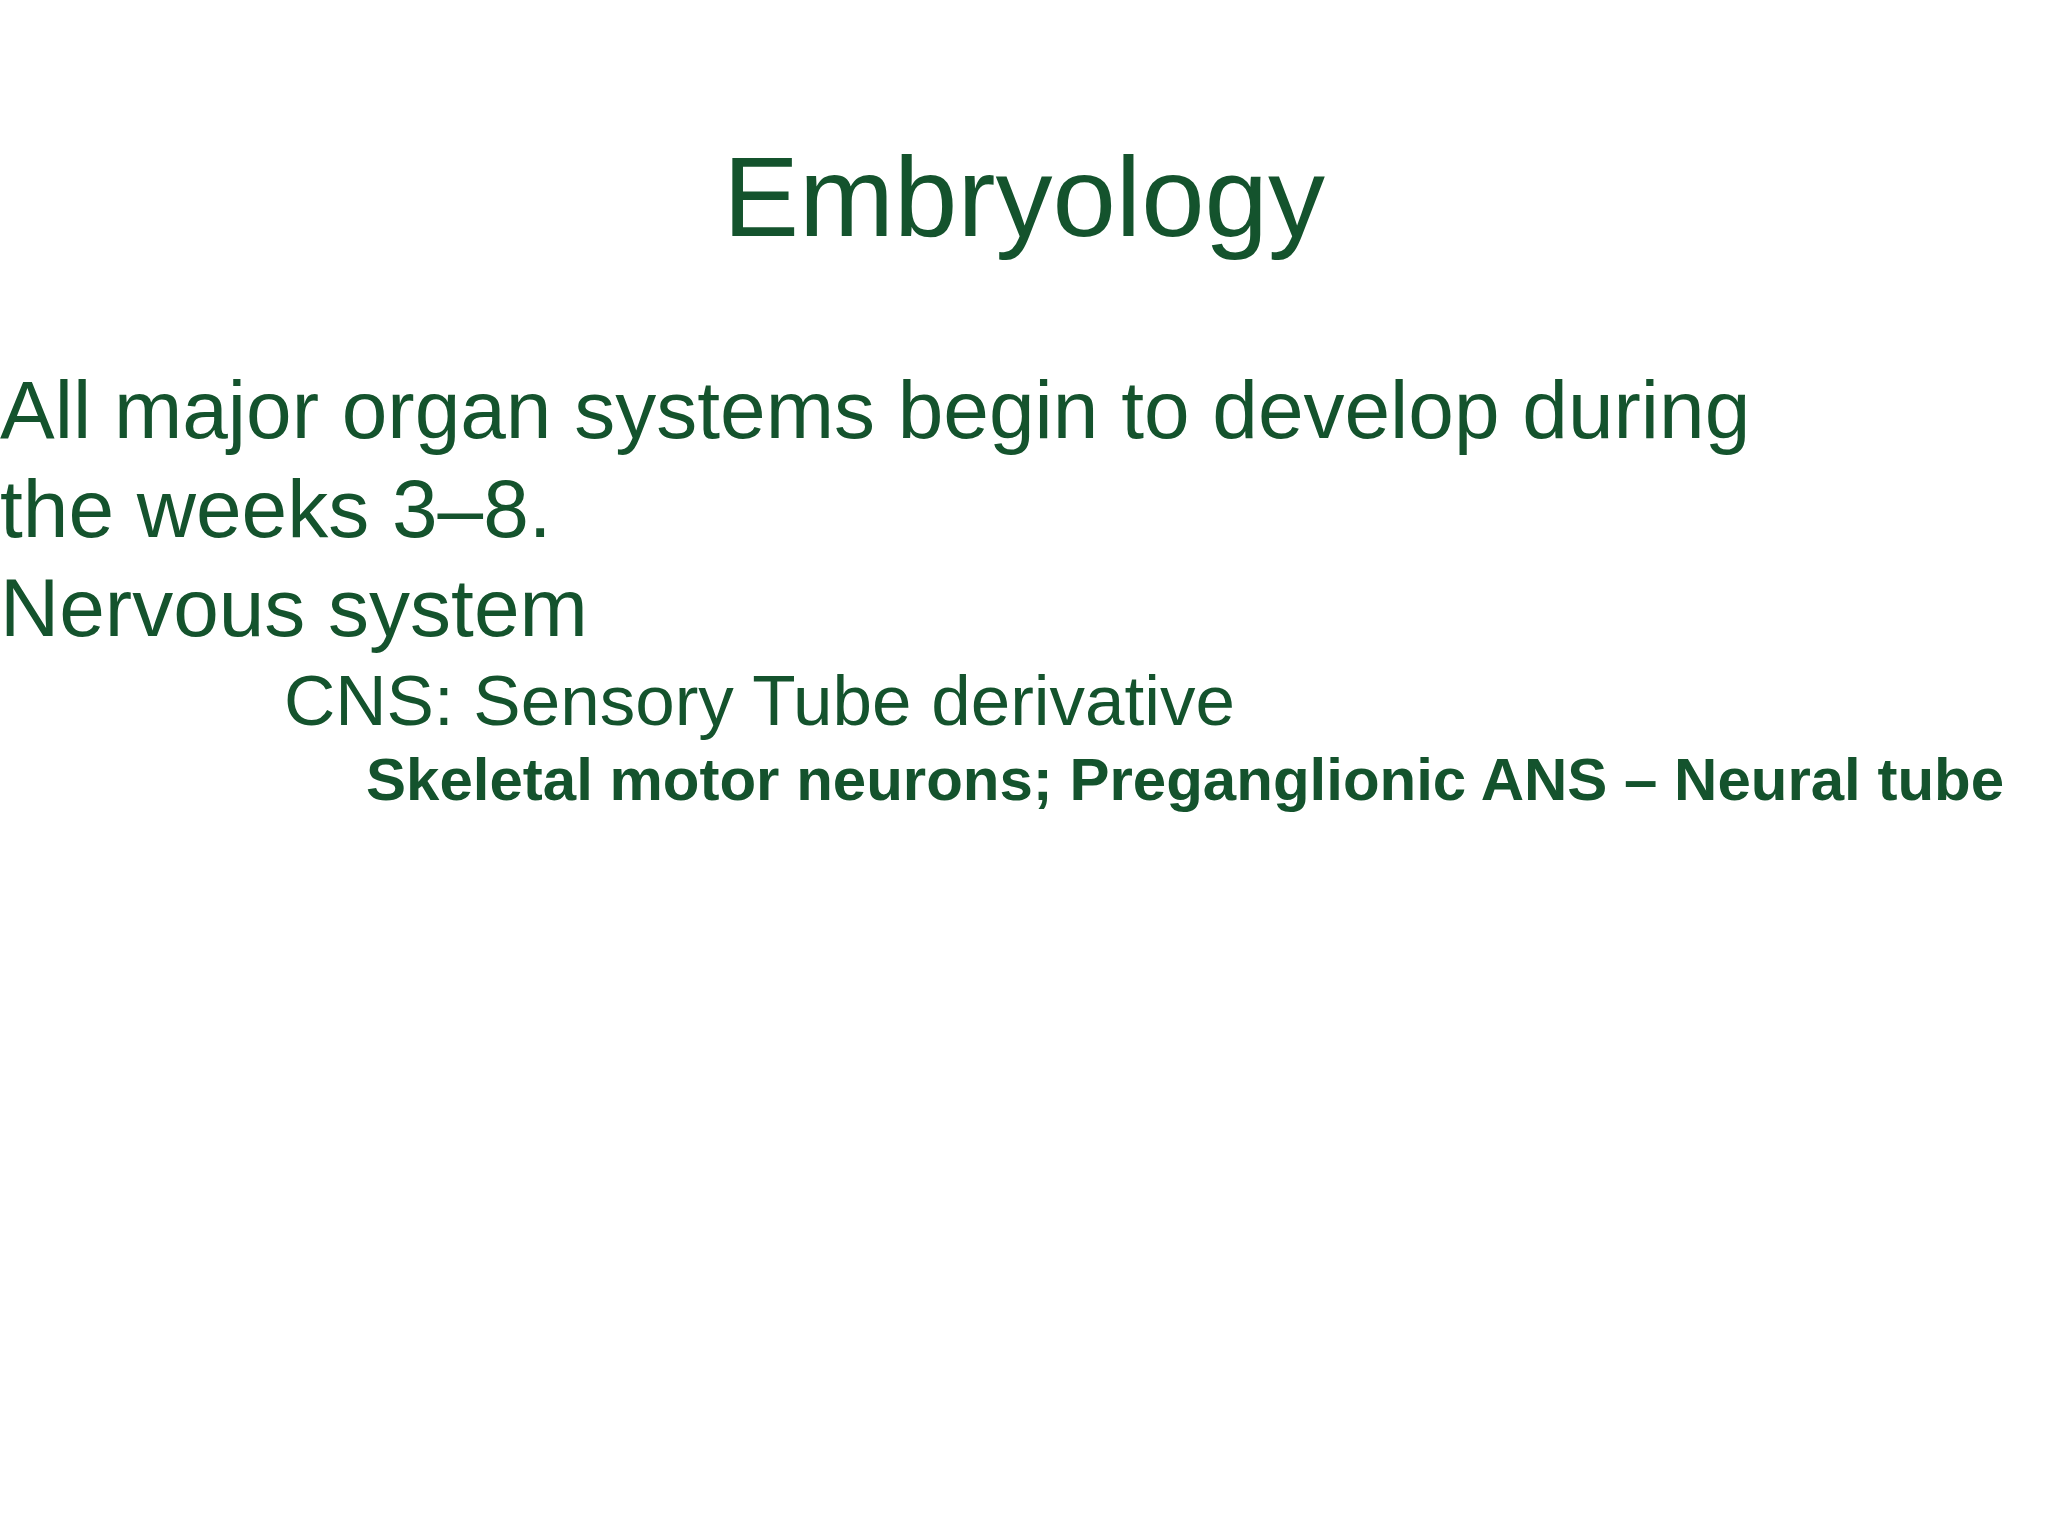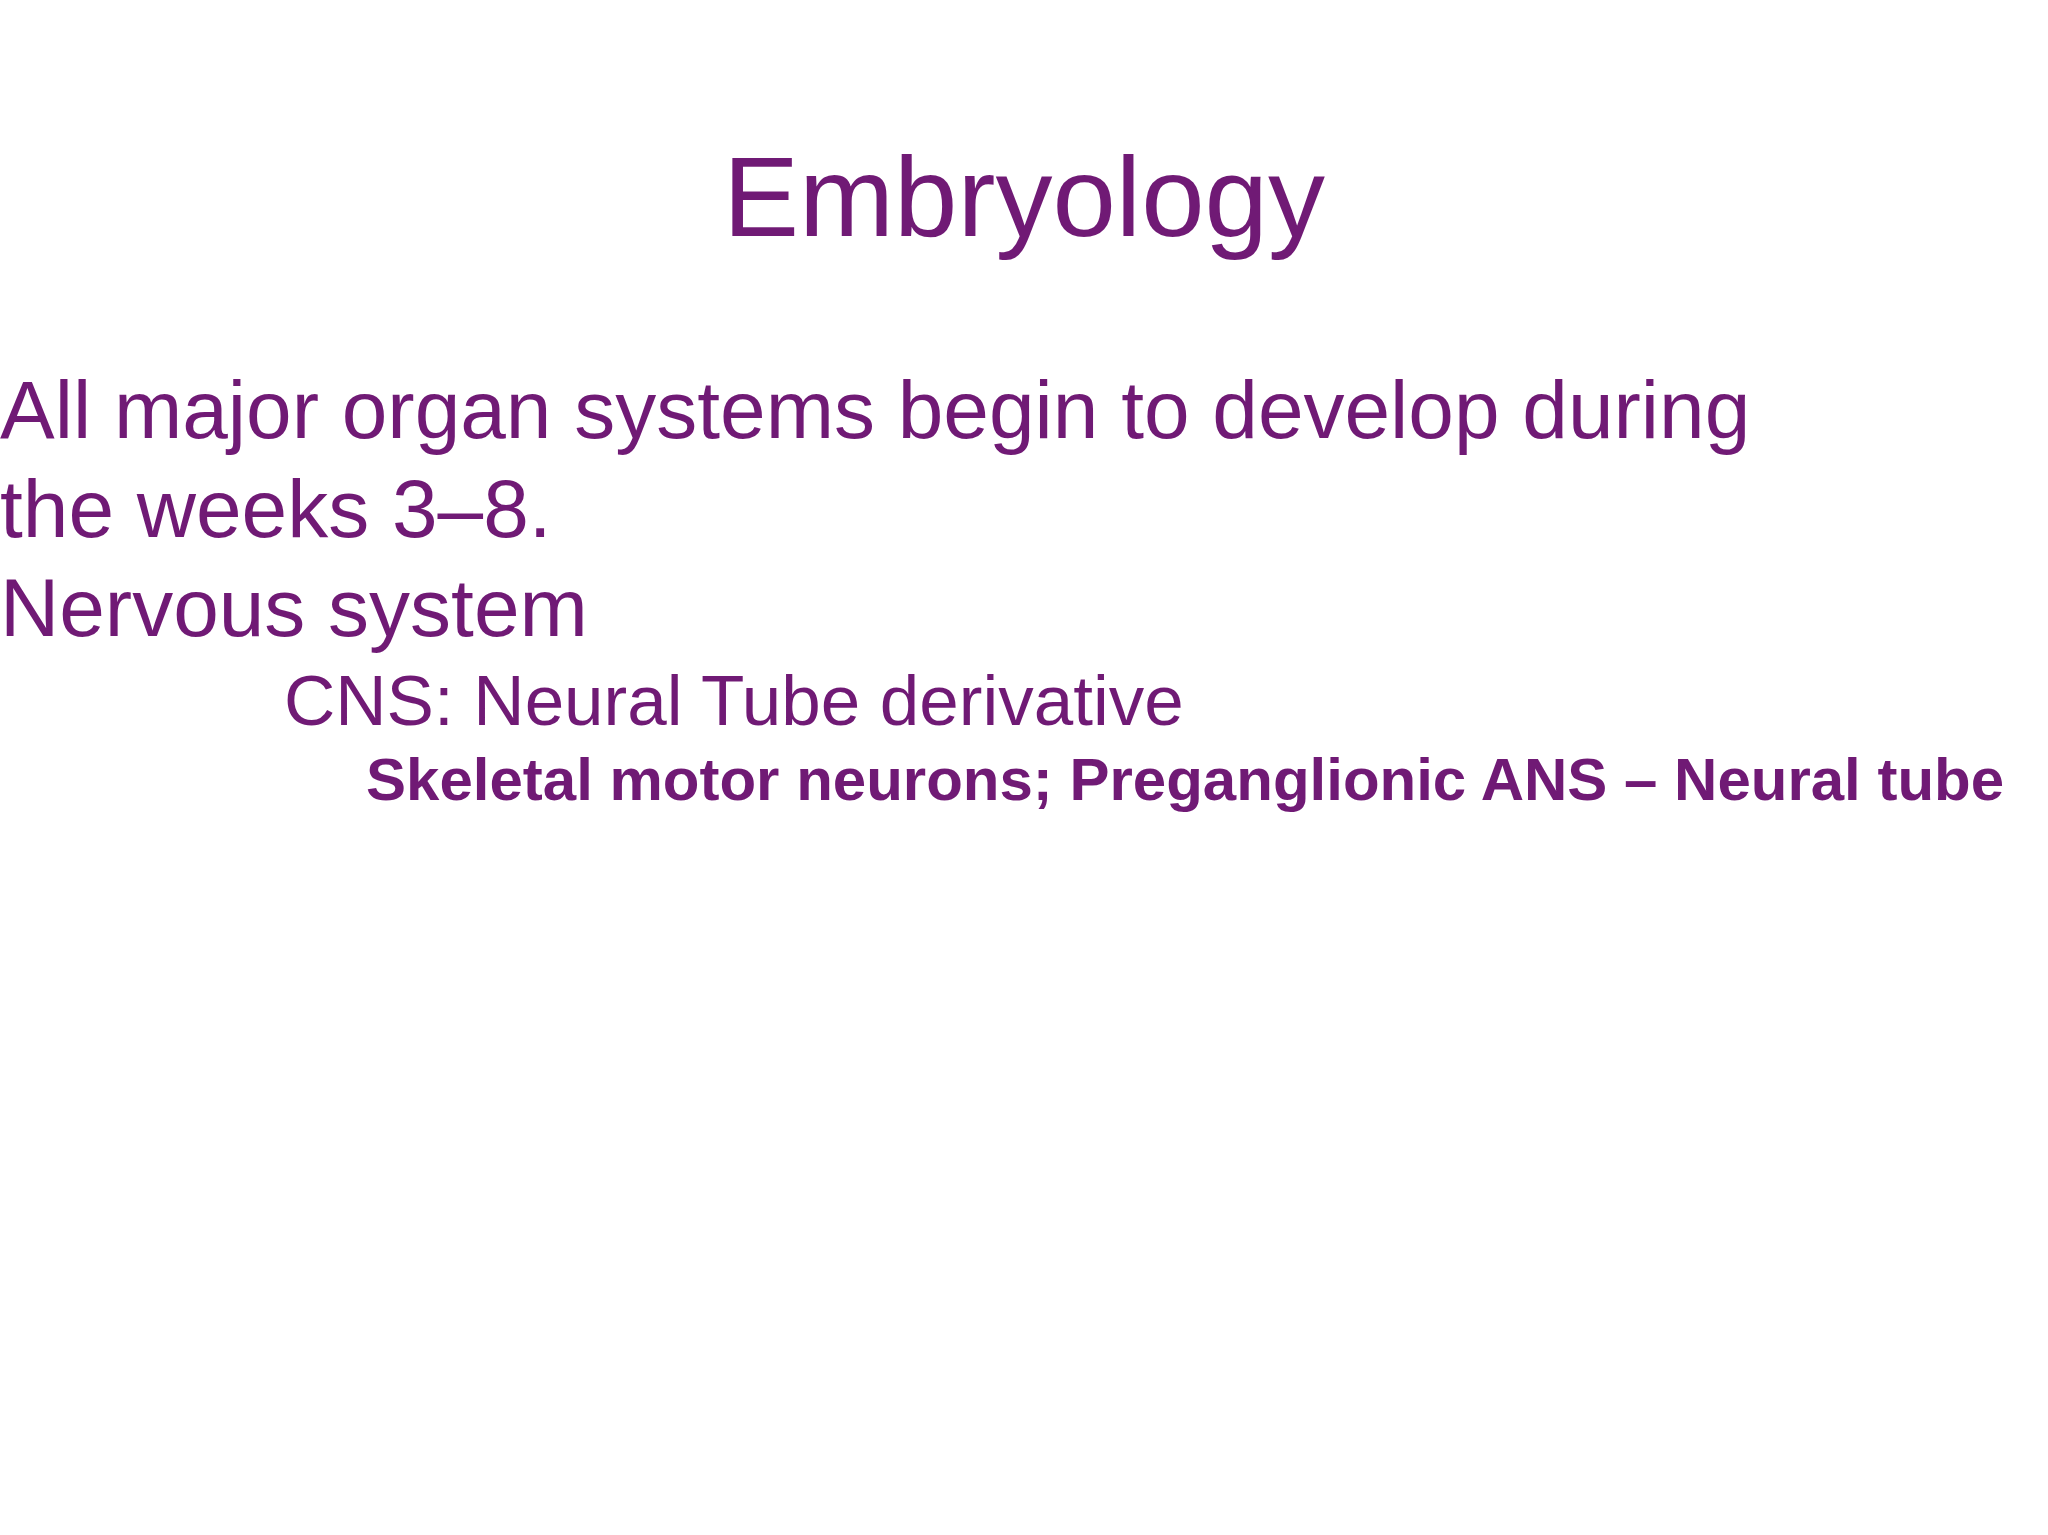--- a/index.html
+++ b/index.html
@@ -48,22 +48,22 @@
   .lvl3 {
     font-size: 60px;
     padding-left: 366px;
     margin-right: 40px !important;
     font-weight: bold;
   }
 </style>
 </head>
 <body style="background: rgb(255, 255, 255);">
 
-<div class="slide" style="background: rgb(255, 255, 255); color: #701a75;">
+<div class="slide" style="background: rgb(255, 255, 255); color: #14532d;">
   <div class="title">Embryology</div>
 
   <div class="body-text">
     <p class="lvl1">All major organ systems begin to develop during the weeks 3–8.</p>
     <p class="lvl1">Nervous system</p>
-    <p class="lvl2">CNS: Neural Tube derivative</p>
+    <p class="lvl2">CNS: Sensory Tube derivative</p>
     <p class="lvl3">Skeletal motor neurons; Preganglionic ANS – Neural tube</p>
   </div>
 </div>
 
 </body></html>

